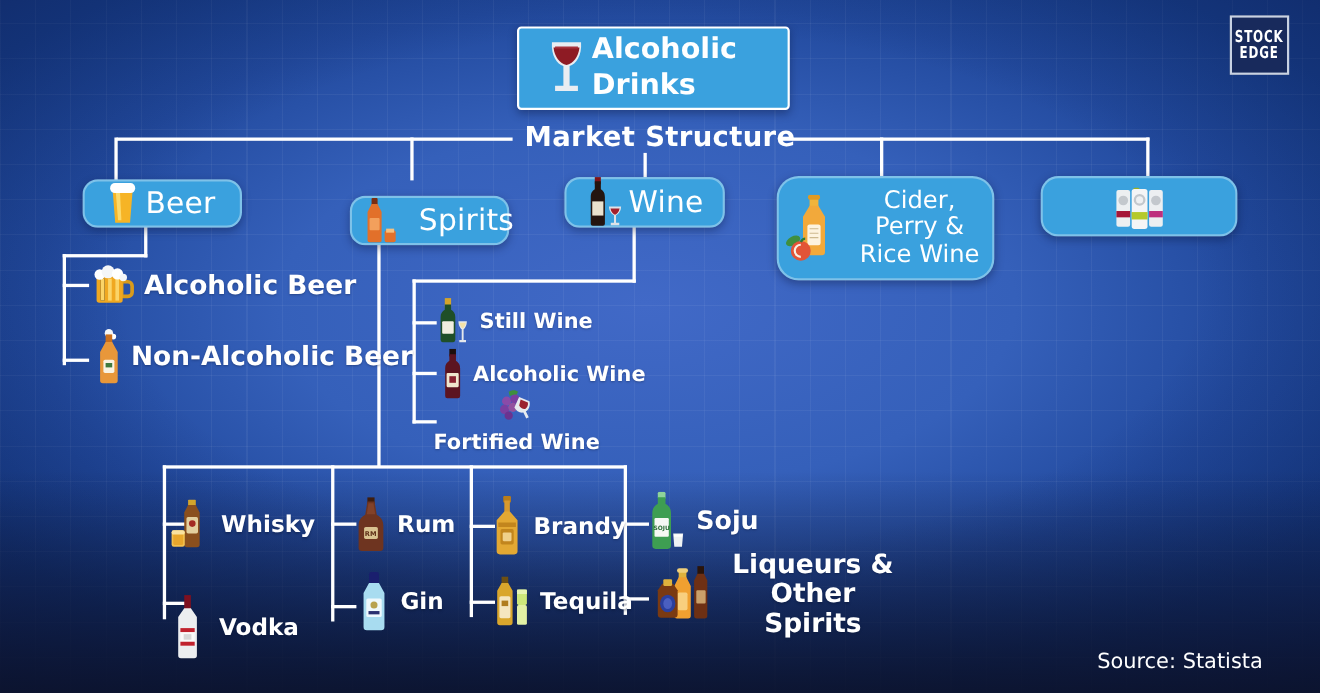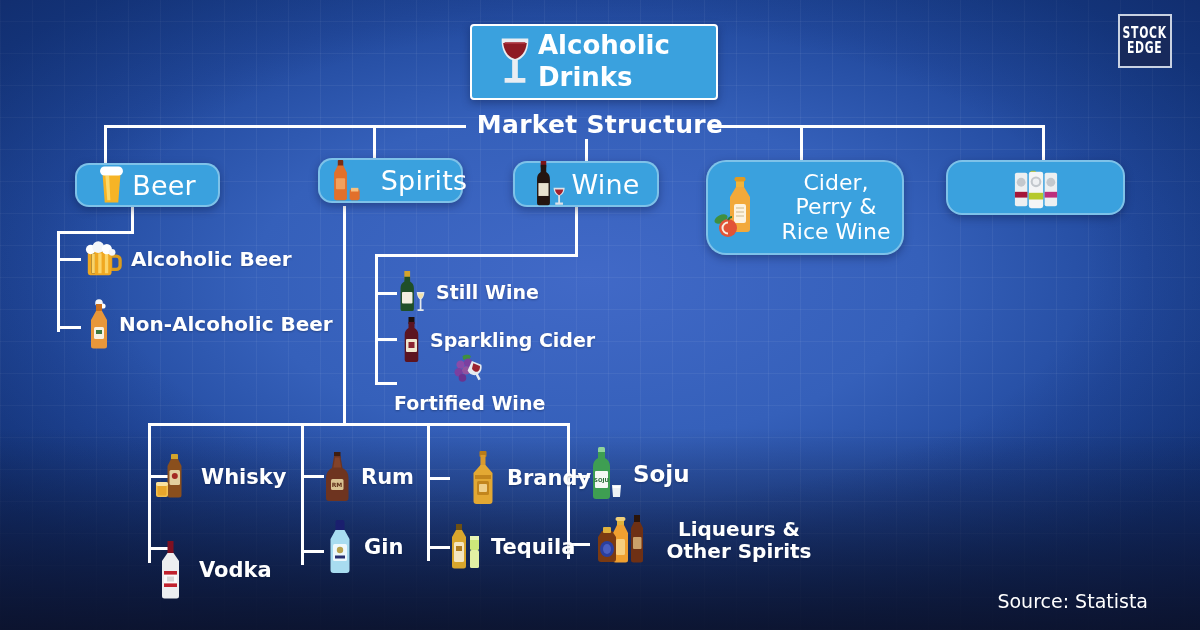--- a/index.html
+++ b/index.html
@@ -18,21 +18,21 @@
   .bluebox{
     position:absolute;display:flex;align-items:center;justify-content:center;
     background:#3aa1de;border:2px solid rgba(255,255,255,0.35);
     box-sizing:border-box;box-shadow:0 3px 8px rgba(5,15,45,0.35);
   }
   .titlebox{border:2px solid #ffffff;border-radius:4px;gap:6px;}
   .cat-label{font-size:27px;font-weight:400;letter-spacing:0.2px;}
   .cat-label-sm{font-size:22px;font-weight:400;line-height:1.25;text-align:center;}
   .item{position:absolute;display:flex;align-items:center;gap:9px;transform:translateY(-50%);white-space:nowrap;}
   .lbl{font-weight:700;text-shadow:0 1px 2px rgba(10,20,50,0.35);}
-  .sz19{font-size:19px;} .sz20{font-size:20px;} .sz21{font-size:21px;} .sz23{font-size:23px;}
+  .sz19{font-size:19px;} .sz20{font-size:24px;} .sz21{font-size:21px;} .sz23{font-size:23px;}
   .wraplbl{white-space:normal;line-height:1.12;text-align:center;}
   .subtitle{position:absolute;left:0;top:110px;width:1200px;text-align:center;
     font-size:25px;font-weight:700;letter-spacing:0.3px;}
   .titletext{font-size:26px;font-weight:700;line-height:1.22;width:152px;}
   .logo{position:absolute;left:1118px;top:14px;width:54px;height:54px;
     background:#182a5c;border:2px solid #c9d2e2;box-sizing:border-box;
     display:flex;flex-direction:column;align-items:center;justify-content:center;line-height:1;}
   .logo span{display:block;transform:scaleX(0.72);font-weight:700;letter-spacing:1px;font-size:15px;}
   .source{position:absolute;right:52px;top:590px;font-size:19px;font-weight:400;}
   .ic{display:flex;align-items:center;justify-content:center;}
@@ -96,21 +96,21 @@
     <span class="ic">
       <svg width="25" height="38" viewBox="0 0 26 40">
         <path d="M3.5 8h19l-2.4 30.5h-14.2z" fill="#f6b426"></path>
         <path d="M6.5 10h4l1.3 26h-3.2z" fill="#fcd96a"></path>
         <rect x="1" y="0.5" width="24" height="9.5" rx="4.6" fill="#ffffff"></rect>
       </svg>
     </span>
     <span class="cat-label">Beer</span>
   </div>
 
-  <div class="bluebox" style="left:318px;top:158px;width:145px;height:45px;border-radius:14px;gap:19px;padding-left:16px;">
+  <div class="bluebox" style="left:318px;top:178px;width:145px;height:45px;border-radius:14px;gap:19px;padding-left:16px;">
     <span class="ic">
       <svg width="32" height="42" viewBox="0 0 34 46">
         <rect x="8" y="0" width="6" height="8" rx="1" fill="#7a2d12"></rect>
         <path d="M8 6h6l4 8v28a2 2 0 0 1-2 2H6a2 2 0 0 1-2-2V14z" fill="#e2702a"></path>
         <rect x="6" y="20" width="10" height="12" rx="1" fill="#f3a05c"></rect>
         <rect x="21" y="32" width="11" height="12" rx="2" fill="#e2702a"></rect>
         <rect x="22.5" y="30.5" width="8" height="4" fill="#f6c07e"></rect>
       </svg>
     </span>
     <span class="cat-label">Spirits</span>
@@ -212,21 +212,21 @@
 
   <div class="item" style="left:402px;top:340px;">
     <span class="ic">
       <svg width="19" height="46" viewBox="0 0 19 46">
         <rect x="6.5" y="0" width="6" height="7" fill="#1d0f0c"></rect>
         <path d="M6.5 5h6v6c2.4 1.6 3.8 3.4 3.8 6.8V43a2 2 0 0 1-2 2H4.7a2 2 0 0 1-2-2V17.8c0-3.4 1.4-5.2 3.8-6.8z" fill="#5c1420"></path>
         <rect x="4" y="22" width="11" height="13" rx="1" fill="#efe6cd"></rect>
         <rect x="6.5" y="25" width="6" height="6" fill="#8a2230"></rect>
       </svg>
     </span>
-    <span class="lbl sz19">Sparkling Cider</span>
+    <span class="lbl sz19">Alcoholic Wine</span>
   </div>
 
   <div class="item" style="left:394px;top:383px;flex-direction:column;">
     <span class="ic">
       <svg width="34" height="30" viewBox="0 0 36 30">
         <path d="M10 3c3-2 7-2 9 0l-2 4c-2-1-4-1-6 0z" fill="#3f8f3f"></path>
         <circle cx="8" cy="12" r="4.4" fill="#8a4ba8"></circle>
         <circle cx="16" cy="10" r="4.4" fill="#7b3fa0"></circle>
         <circle cx="6" cy="20" r="4.4" fill="#7b3fa0"></circle>
         <circle cx="14" cy="18" r="4.4" fill="#93529f"></circle>
@@ -286,21 +286,21 @@
         <rect x="10.5" y="0" width="9" height="12" rx="2" fill="#1a1f6e"></rect>
         <path d="M10.5 10h9l5 9v31a3 3 0 0 1-3 3H8.5a3 3 0 0 1-3-3V19z" fill="#a8dcf0"></path>
         <rect x="8" y="24" width="14" height="17" rx="1.5" fill="#eef8fc"></rect>
         <circle cx="15" cy="30" r="3.2" fill="#b8a24e"></circle>
         <rect x="10" y="35.5" width="10" height="3" fill="#2a3070"></rect>
       </svg>
     </span>
     <span class="lbl sz21">Gin</span>
   </div>
 
-  <div class="item" style="left:468px;top:478px;">
+  <div class="item" style="left:446px;top:478px;">
     <span class="ic">
       <svg width="30" height="54" viewBox="0 0 30 54">
         <rect x="11.5" y="0" width="7" height="6" rx="1" fill="#b97c1a"></rect>
         <rect x="12.5" y="4" width="5" height="12" fill="#d99a2e"></rect>
         <path d="M12.5 14h5l7 8v28a3 3 0 0 1-3 3H8.5a3 3 0 0 1-3-3V22z" fill="#e3a833"></path>
         <path d="M7 24h16v4H7z" fill="#c2851d"></path>
         <rect x="9" y="30" width="12" height="14" rx="1.5" fill="#c2851d"></rect>
         <rect x="11" y="33" width="8" height="8" rx="1" fill="#f0d08a"></rect>
       </svg>
     </span>

